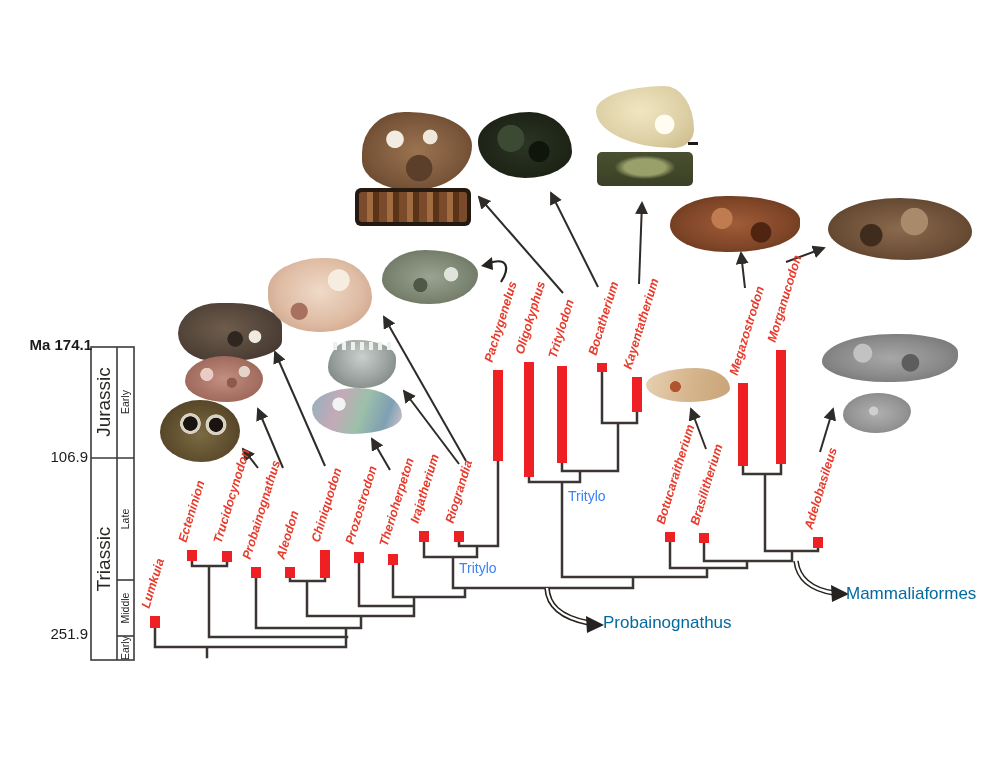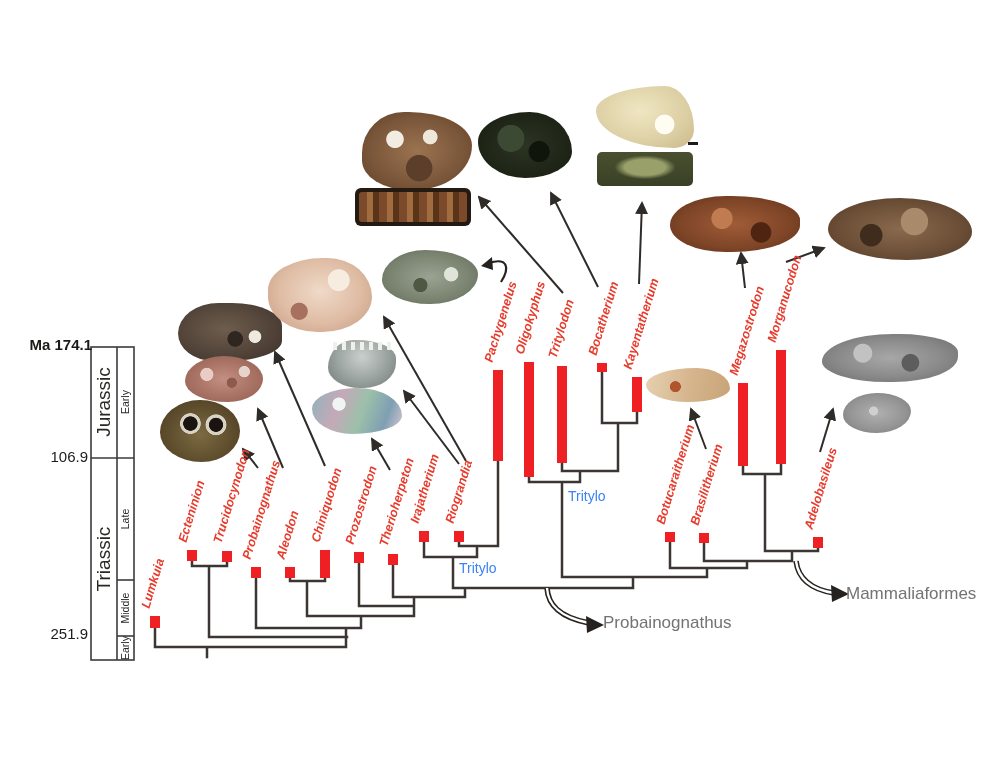--- a/index.html
+++ b/index.html
@@ -75,21 +75,21 @@
     radial-gradient(ellipse at 50% 50%, #a7a7a7 0%, #8a8a8a 55%, #6b6b6b 100%);}
   .fs-grayblob{background:
     radial-gradient(circle at 45% 45%, #cfcfcf 0 10%, transparent 11%),
     radial-gradient(ellipse at 50% 50%, #b0b0b0 0%, #939393 60%, #757575 100%);}
 
   .range-bar{position:absolute;width:10px;}
   .taxon-label{position:absolute;height:14px;line-height:14px;white-space:nowrap;
     font:italic 700 12.5px "Liberation Sans",sans-serif;
     transform-origin:0 100%;transform:rotate(-73deg);}
   .clade-label{position:absolute;font:400 14px "Liberation Sans",sans-serif;color:#3b82f6;white-space:nowrap;}
-  .big-clade{font:400 17px "Liberation Sans",sans-serif;color:#737373;}
+  .big-clade{font:400 17px "Liberation Sans",sans-serif;color:#0369a1;}
   .age-label{position:absolute;font:400 15px "Liberation Sans",sans-serif;color:#1d1b19;
     text-align:right;width:80px;white-space:nowrap;}
   .period-label{position:absolute;font:400 19px "Liberation Sans",sans-serif;color:#2b2926;
     white-space:nowrap;transform:translate(-50%,-50%) rotate(-90deg);}
   .epoch-label{position:absolute;font:400 10.5px "Liberation Sans",sans-serif;color:#2b2926;
     white-space:nowrap;transform:translate(-50%,-50%) rotate(-90deg);}
   .scale-dash{position:absolute;background:#1d1b19;}
 </style>
 </head>
 <body>

